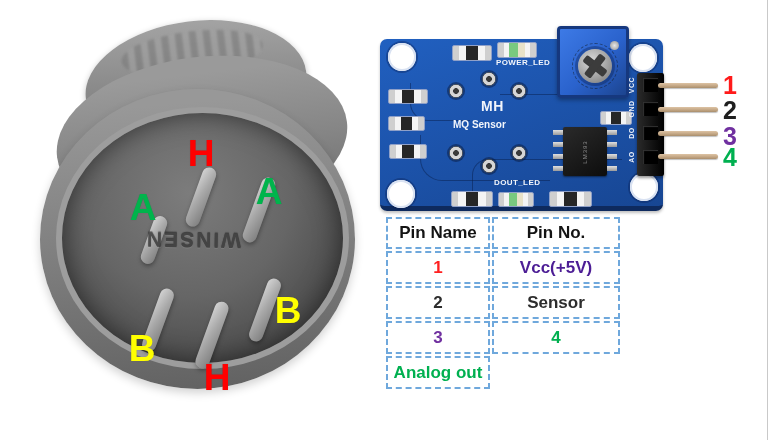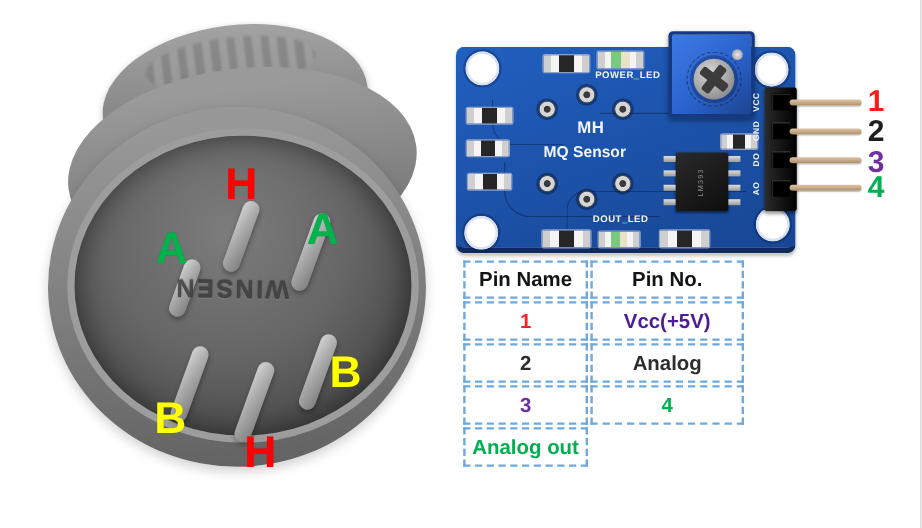--- a/index.html
+++ b/index.html
@@ -80,21 +80,21 @@
   }
   .smd.led {
     background:linear-gradient(90deg,#cfcfcf 0 16%,#f4f4f4 16% 30%,#79c97f 30% 52%,#e8e2c8 52% 70%,#f4f4f4 70% 84%,#cfcfcf 84%);
   }
   .pad { position:absolute; width:14px; height:14px; border-radius:50%;
     background:radial-gradient(circle,#3a3a3a 0 26%,#d6d6d6 32% 60%,#4e4e4e 66% 100%);
     box-shadow:0 0 0 2px rgba(10,25,60,.5); }
   .silk { position:absolute; color:#f2f5fb; font-weight:bold; }
   .silk.small { font-size:8px; letter-spacing:.4px; }
   .silk.title { font-size:14px; letter-spacing:.5px; }
-  .silk.subtitle { font-size:13px; }
+  .silk.subtitle { font-size:10px; }
   .pot {
     position:absolute; left:557px; top:26px; width:72px; height:72px; border-radius:4px;
     background:linear-gradient(135deg,#3d7ae6 0%,#2a62cc 55%,#1c448f 100%);
     border:3px solid #16387e; box-shadow:0 2px 4px rgba(0,0,0,.35);
   }
   .pot-screw {
     position:absolute; left:18px; top:20px; width:34px; height:34px; border-radius:50%;
     background:radial-gradient(circle at 40% 35%,#d9d9d9,#9e9e9e 60%,#6f6f6f);
     box-shadow:0 0 0 3px rgba(10,25,70,.35);
   }
@@ -239,21 +239,21 @@
   <div class="pin-num" style="left: 717px; top: 157px; color: rgb(0, 176, 80);">4</div>
 
   <div class="pin-table">
     <div class="cell hdr">Pin Name</div>
     <div class="cell hdr">Pin No.</div>
 
     <div class="cell" style="color: rgb(255, 32, 32);">1</div>
     <div class="cell" style="color: #4c1d95;">Vcc(+5V)</div>
 
     <div class="cell" style="color: rgb(45, 45, 45);">2</div>
-    <div class="cell" style="color: rgb(45, 45, 45);">Analog</div>
+    <div class="cell" style="color: rgb(45, 45, 45);">Sensor</div>
 
     <div class="cell" style="color: rgb(112, 48, 160);">3</div>
 
     <div class="cell" style="color: rgb(0, 176, 80);">4</div>
     <div class="cell" style="color: rgb(0, 176, 80);">Analog out</div>
   </div>
 
 </div>
 
 </body></html>

